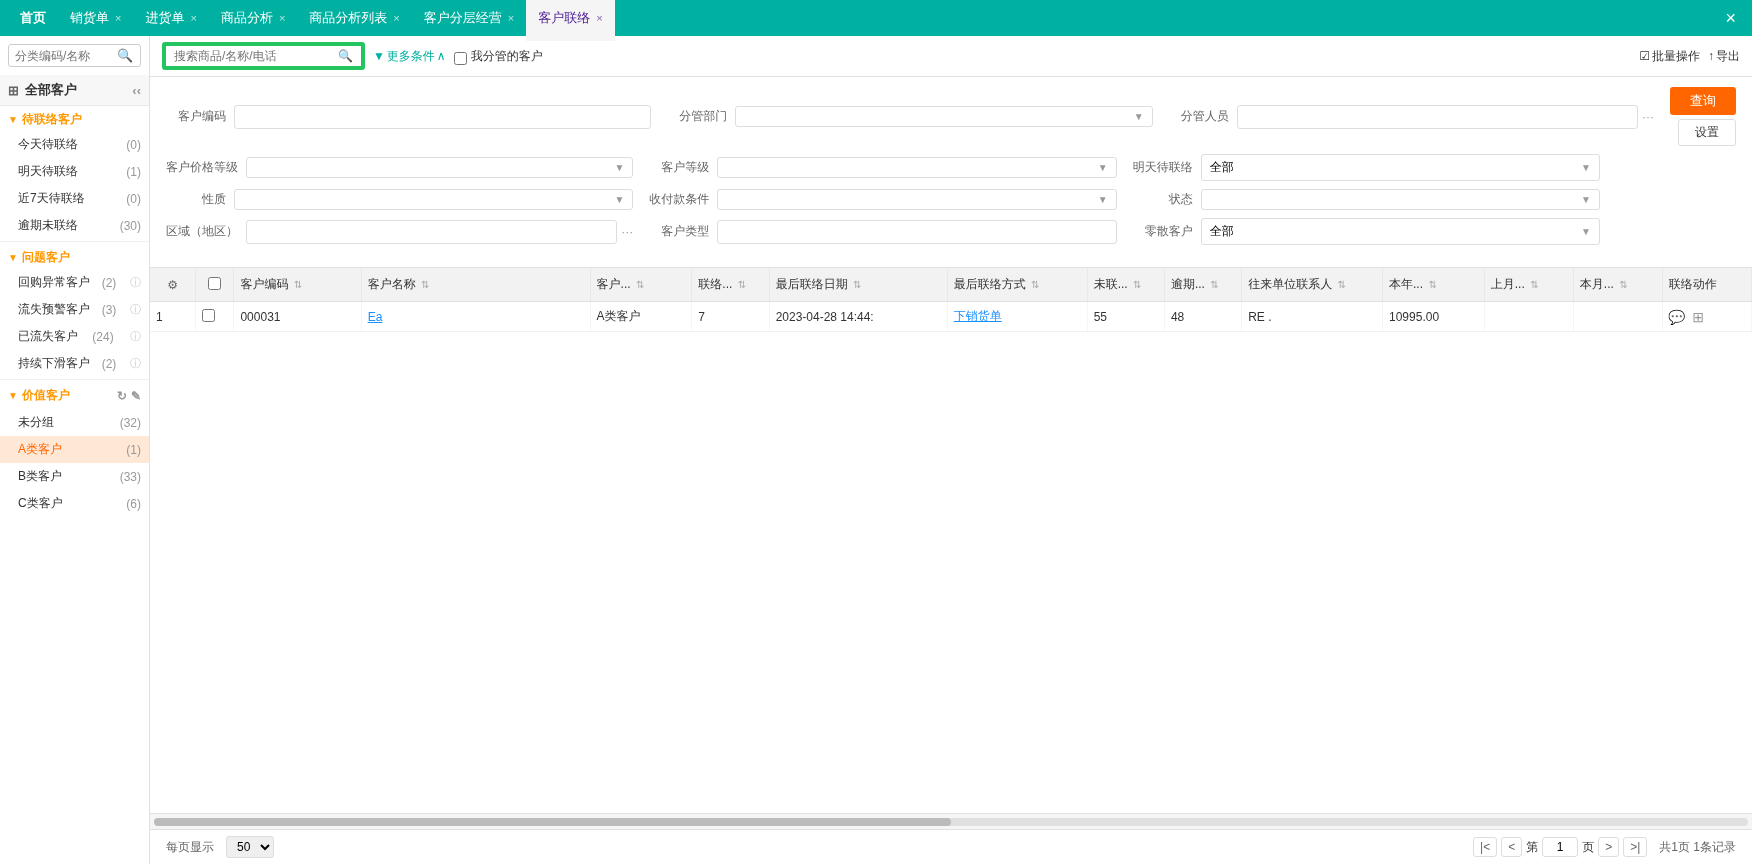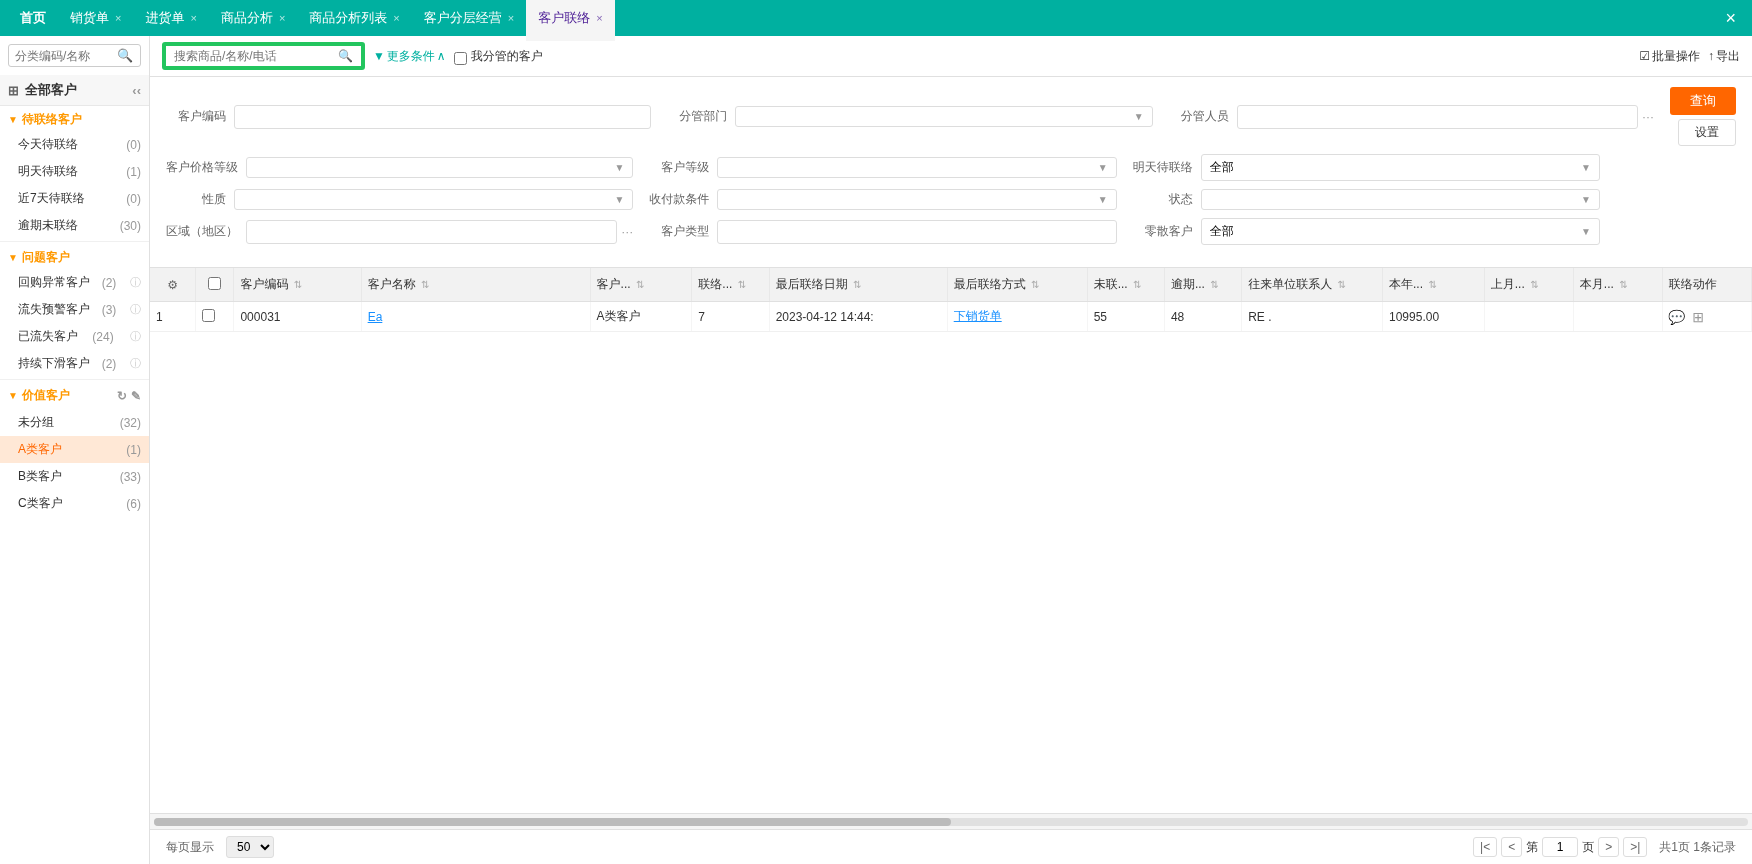--- a/index.html
+++ b/index.html
@@ -496,21 +496,21 @@
             <td class="center">1</td>
             <td class="center">
               <input type="checkbox" style="">
             </td>
             <td>000031</td>
             <td>
               <span class="link-text">Ea</span>
             </td>
             <td>A类客户</td>
             <td>7</td>
-            <td>2023-04-12 14:44:</td>
+            <td>2023-04-28 14:44:</td>
             <td>
               <span class="link-text">下销货单</span>
             </td>
             <td>55</td>
             <td>48</td>
             <td>RE .</td>
             <td>10995.00</td>
             <td></td>
             <td></td>
             <td>

